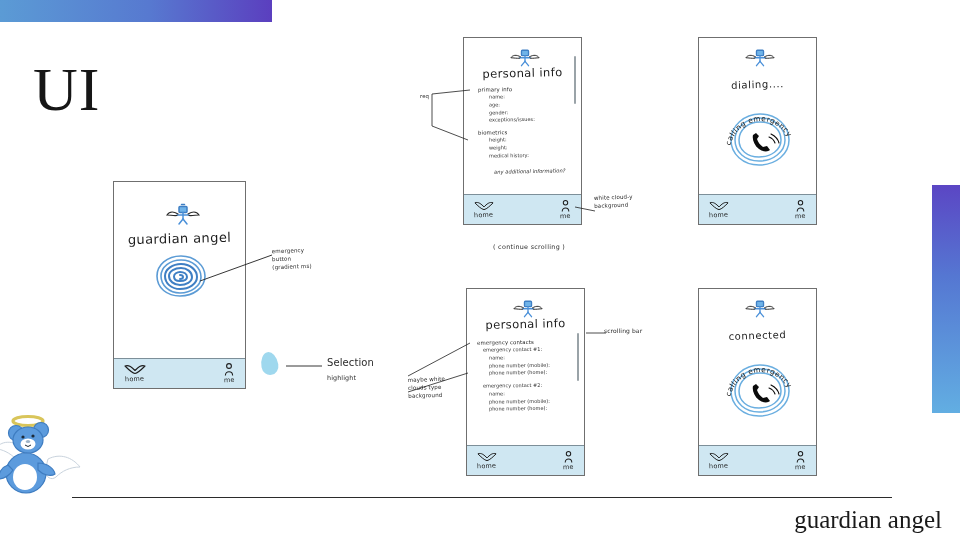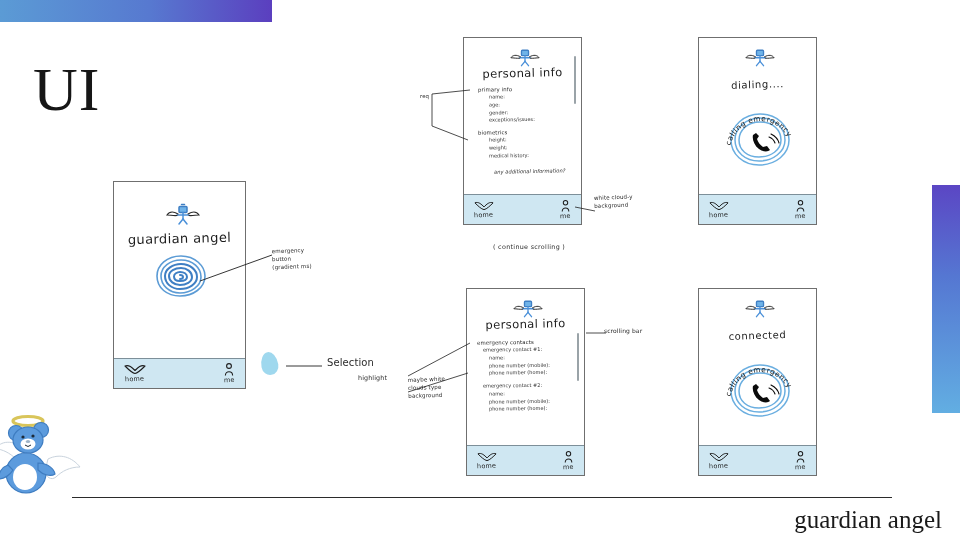--- a/index.html
+++ b/index.html
@@ -166,21 +166,21 @@
     <div>button</div>
     <div>(gradient ms)</div>
   </div>
 
   <div class="drop" style="left:261px;top:352px;"></div>
   <svg class="ink" style="left:286px;top:363px;" width="38" height="6" viewBox="0 0 38 6">
     <line x1="0" y1="3" x2="36" y2="3" stroke="#1f1f1f" stroke-width="0.9"></line>
   </svg>
   <div class="callout" style="left:327px;top:356px;width:60px;">
     <div style="font-size:10px;">Selection</div>
-    <div style="font-size:6.4px;margin-top:3px;text-align:right;">highlight</div>
+    <div style="font-size:6.4px;margin-top:3px;">highlight</div>
   </div>
 
   <div class="phone" id="phone-pi1" style="left:463px;top:37px;width:119px;height:188px;">
     <div class="screen">
 
       <svg class="ink" style="left:46px;top:6px;" width="30" height="24" viewBox="0 0 34 26">
         <g stroke="#4a90d9" stroke-width="1.5" fill="none" stroke-linecap="round">
           <rect x="13" y="6.5" width="8" height="6" rx="1" fill="#6fb3e8" stroke="#3f7fc4"></rect>
           <line x1="17" y1="12.5" x2="17" y2="19"></line>
           <line x1="11" y1="15" x2="23" y2="15"></line>

